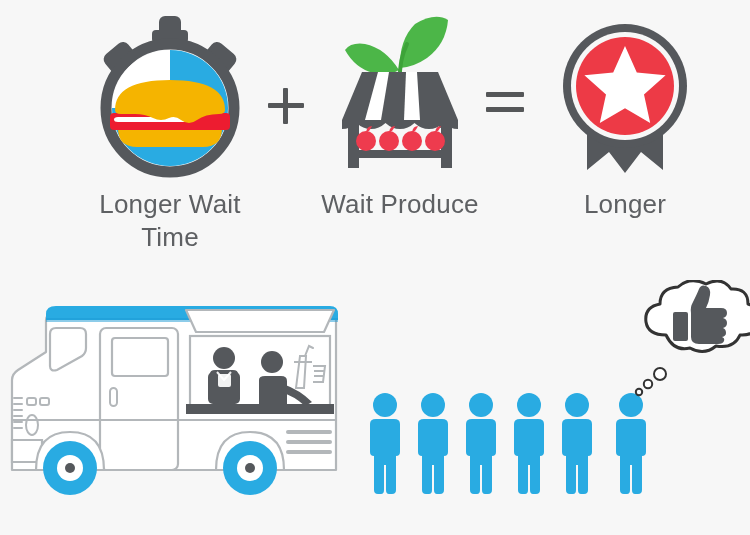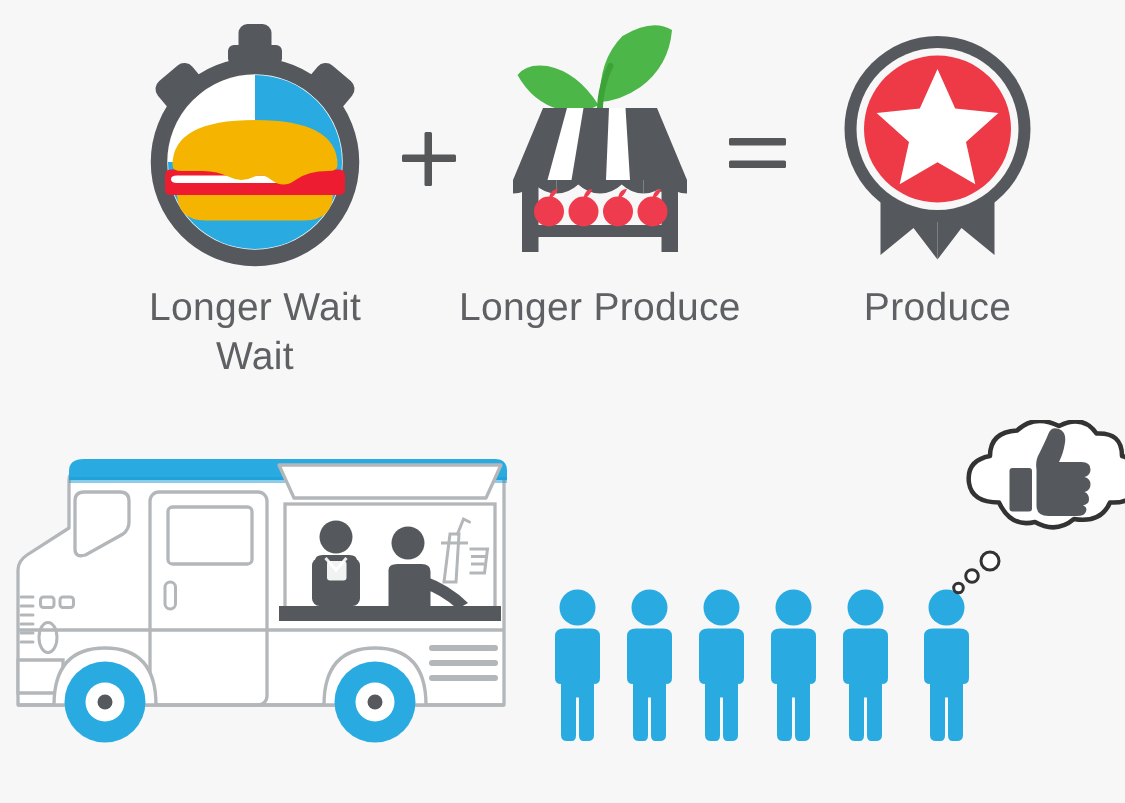--- a/index.html
+++ b/index.html
@@ -106,21 +106,21 @@
 
           <path d="M29 103 L141 103 Q145 103 145 107 L145 116 Q145 120 141 120 L29 120 Q25 120 25 116 L25 107 Q25 103 29 103 Z" fill="#ed1c30"></path>
 
           <path d="M33 107 L100 107 Q104 107 104 109.5 Q104 112 100 112 L33 112 Q29 112 29 109.5 Q29 107 33 107 Z" fill="#ffffff"></path>
 
           <path d="M30 100 Q30 70 85 70 Q140 70 140 100 Q140 104 134 104 Q120 104 112 110 Q104 116 96 110 Q90 105 84 108 Q76 112 68 108 Q60 104 50 104 L36 104 Q30 104 30 100 Z" fill="#f5b400"></path>
         </svg>
       </div>
       <div class="eq-label">
         <div>Longer Wait</div>
-        <div>Wait</div>
+        <div>Time</div>
       </div>
     </div>
 
     <div class="plus-wrap">
       <div class="bar-h"></div>
       <div class="bar-v"></div>
     </div>
 
     <div class="eq-item" style="left:285px; top:10px; width:230px;">
       <div class="eq-icon">
@@ -164,21 +164,21 @@
               <path d="M97 122 Q98 116 103 116 Q101 121 97 123 Z" fill="#ee3b4e"></path>
             </g>
             <g>
               <circle cx="120" cy="131" r="10" fill="#ee3b4e"></circle>
               <path d="M120 122 Q121 116 126 116 Q124 121 120 123 Z" fill="#ee3b4e"></path>
             </g>
           </g>
         </svg>
       </div>
       <div class="eq-label">
-        <div>Longer Produce</div>
+        <div>Wait Produce</div>
       </div>
     </div>
 
     <div class="eq-wrap">
       <div class="bar b1"></div>
       <div class="bar b2"></div>
     </div>
 
     <div class="eq-item" style="left:510px; top:10px; width:230px;">
       <div class="eq-icon">
@@ -190,21 +190,21 @@
           <circle cx="85" cy="76" r="62" fill="#55585c"></circle>
 
           <circle cx="85" cy="76" r="54" fill="#f7f7f7"></circle>
 
           <circle cx="85" cy="76" r="49" fill="#ed3a46"></circle>
 
           <path d="M85 36 L96.8 62.4 L125.6 65.3 L104 84.6 L110.2 112.9 L85 98.2 L59.8 112.9 L66 84.6 L44.4 65.3 L73.2 62.4 Z" fill="#ffffff"></path>
         </svg>
       </div>
       <div class="eq-label">
-        <div>Produce</div>
+        <div>Longer</div>
       </div>
     </div>
 
   </div>
 
   <div class="scene">
     <svg width="750" height="255" viewBox="0 0 750 255">
 
       <g>
 

